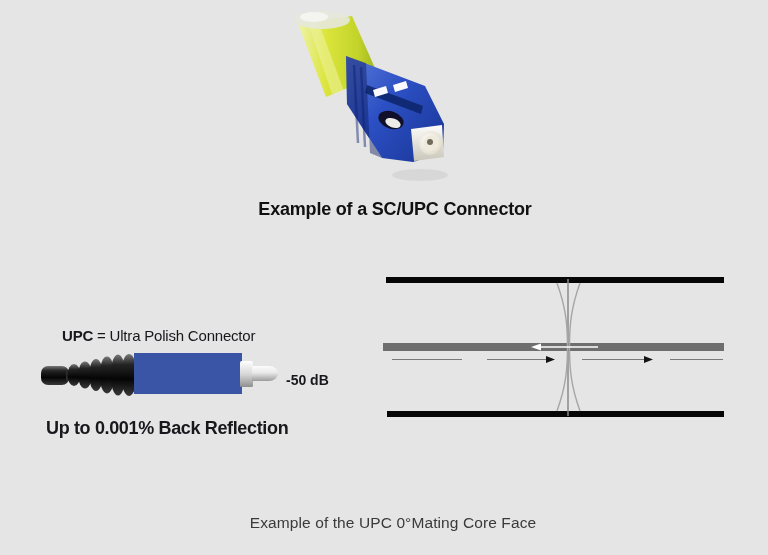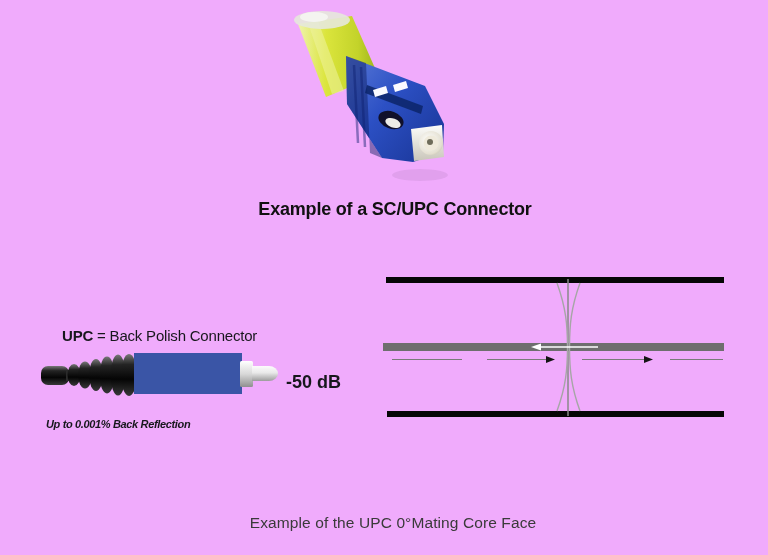--- a/index.html
+++ b/index.html
@@ -1,42 +1,42 @@
 <!DOCTYPE html>
 <html><head>
 <meta charset="utf-8">
 <style>
   html,body{margin:0;padding:0;background:#ffffff;}
   .page{
-    position:relative;width:768px;height:555px;background:#f0abfc;overflow:hidden;
+    position:relative;width:768px;height:555px;background:#e5e5e5;overflow:hidden;
     font-family:"Liberation Sans", sans-serif;
   }
   .abs{position:absolute;}
   .caption{
     left:0;width:768px;text-align:center;color:#141414;
   }
   .caption-photo{
     top:199px;font-size:18px;font-weight:bold;letter-spacing:-0.2px;
     transform:translateX(11px);color:#111111;
   }
   .caption-bottom{
     top:514px;font-size:15.5px;font-weight:normal;color:#3a3a3a;
     transform:translateX(9px);letter-spacing:0.1px;
   }
   .upc-line{
     left:46px;top:327px;font-size:15px;color:#17171c;white-space:nowrap;
   }
   .upc-line .term{font-weight:bold;letter-spacing:-0.2px;margin-left:16px;}
   .upc-line .def{margin-left:4px;font-weight:normal;letter-spacing:-0.2px;}
   .db-label{
-    left:286px;top:372px;font-size:18px;font-weight:bold;color:#17171c;white-space:nowrap;
+    left:286px;top:372px;font-size:14px;font-weight:bold;color:#17171c;white-space:nowrap;
   }
   .br-label{
-    left:46px;top:418px;font-size:11px;font-weight:bold;color:#17171c;
-    letter-spacing:-0.35px;white-space:nowrap;font-style:italic;
+    left:46px;top:418px;font-size:18px;font-weight:bold;color:#17171c;
+    letter-spacing:-0.35px;white-space:nowrap;
   }
   svg{display:block;}
 </style>
 </head>
 <body>
 
 <div class="page">
 
   <svg class="abs" style="left:270px;top:3px;" width="230" height="190" viewBox="0 0 230 190">
     <defs>
@@ -82,21 +82,21 @@
 
     <polygon points="141,126 172,122 174,154 144,158" fill="url(#ferruleG)"></polygon>
     <circle cx="161" cy="140" r="12" fill="url(#ballG)"></circle>
     <circle cx="161" cy="140" r="7.5" fill="#efeadb"></circle>
     <circle cx="160" cy="139" r="3" fill="#6e6c5a"></circle>
   </svg>
 
   <div class="abs caption caption-photo">Example of a SC/UPC Connector</div>
 
   <div class="abs upc-line">
-    <span class="term">UPC</span><span class="def">= Back Polish Connector</span>
+    <span class="term">UPC</span><span class="def">= Ultra Polish Connector</span>
   </div>
 
   <svg class="abs" style="left:40px;top:344px;" width="300" height="62" viewBox="0 0 300 62">
     <defs>
       <linearGradient id="bootG" x1="0" y1="0" x2="0" y2="1">
         <stop offset="0" stop-color="#787878"></stop>
         <stop offset="0.25" stop-color="#242424"></stop>
         <stop offset="0.6" stop-color="#050505"></stop>
         <stop offset="1" stop-color="#383838"></stop>
       </linearGradient>

